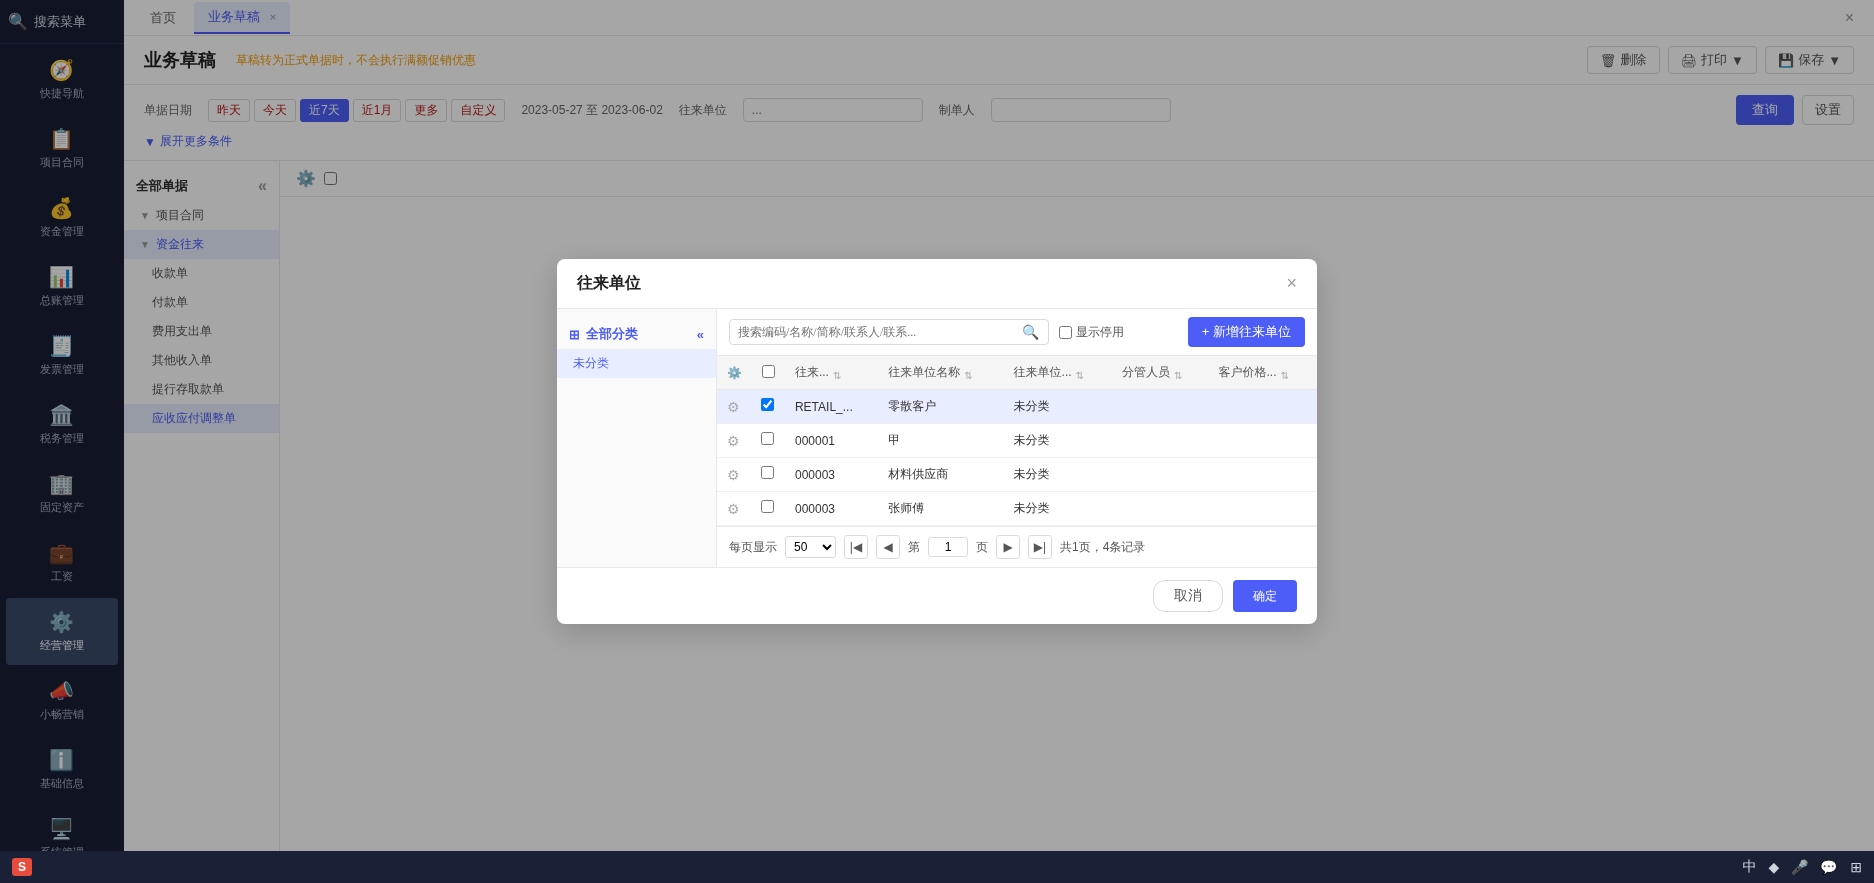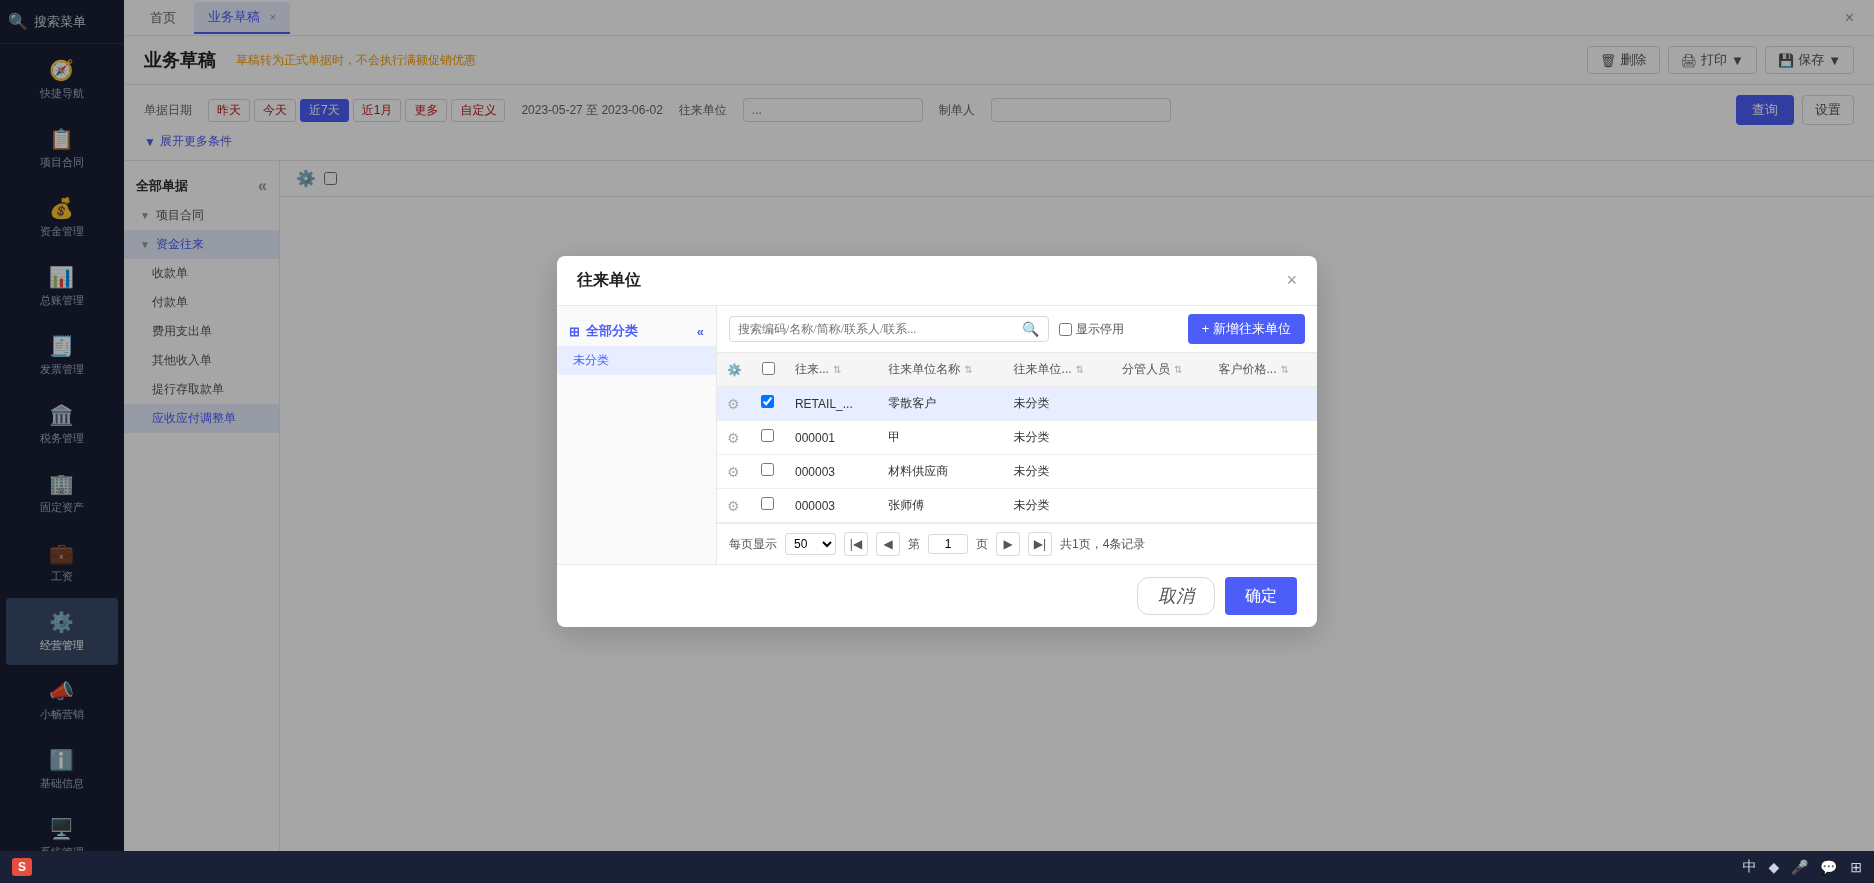--- a/index.html
+++ b/index.html
@@ -354,31 +354,30 @@
       padding: 12px 20px;
       gap: 10px;
       border-top: 1px solid #e8e8e8;
     }
     .btn-cancel {
       background: #fff;
       color: #555;
       border: 1px solid #d9d9d9;
       padding: 6px 20px;
       border-radius: 12px;
-      font-size: 18px;
-      cursor: pointer;
-      font-style: italic;
+      font-size: 14px;
+      cursor: pointer;
     }
     .btn-confirm {
       background: #4c5ef7;
       color: #fff;
       border: none;
       padding: 6px 20px;
       border-radius: 4px;
-      font-size: 16px;
+      font-size: 12px;
       cursor: pointer;
     }
 
     
     .bottom-bar {
       position: fixed;
       bottom: 0;
       left: 0;
       right: 0;
       height: 32px;
@@ -399,21 +398,21 @@
     .bottom-brand {
       background: #e74c3c;
       color: #fff;
       font-size: 12px;
       font-weight: bold;
       padding: 2px 6px;
       border-radius: 3px;
     }
 
     .checkbox-cell { display: flex; align-items: center; justify-content: center; }
-    .table-header-icons { display: flex; align-items: center; gap: 4px; }
+    .table-header-icons { display: flex; align-items: flex-end; gap: 4px; }
     .sort-icon { color: #aaa; font-size: 10px; }
   </style>
 </head>
 <body>
 
 <div class="sidebar">
   <div class="sidebar-header">
     <span class="sidebar-header-icon">🔍</span>
     <span class="sidebar-header-label">搜索菜单</span>
   </div>

